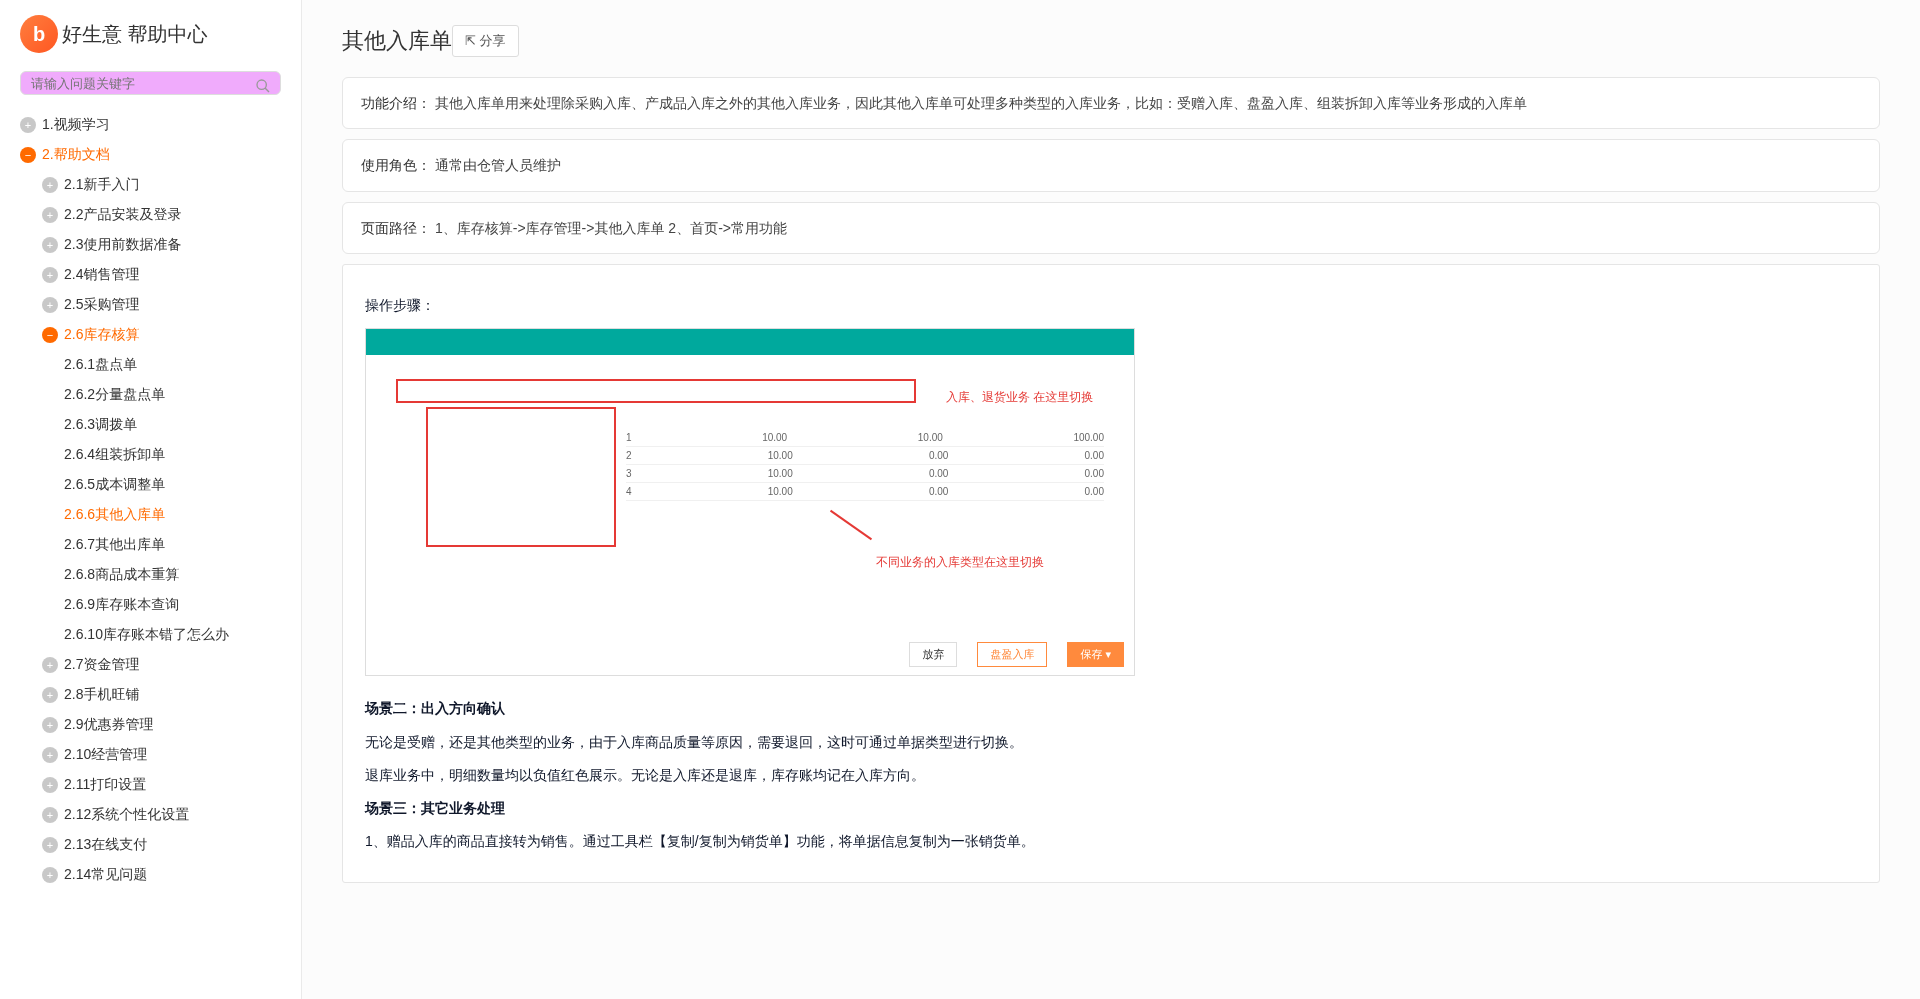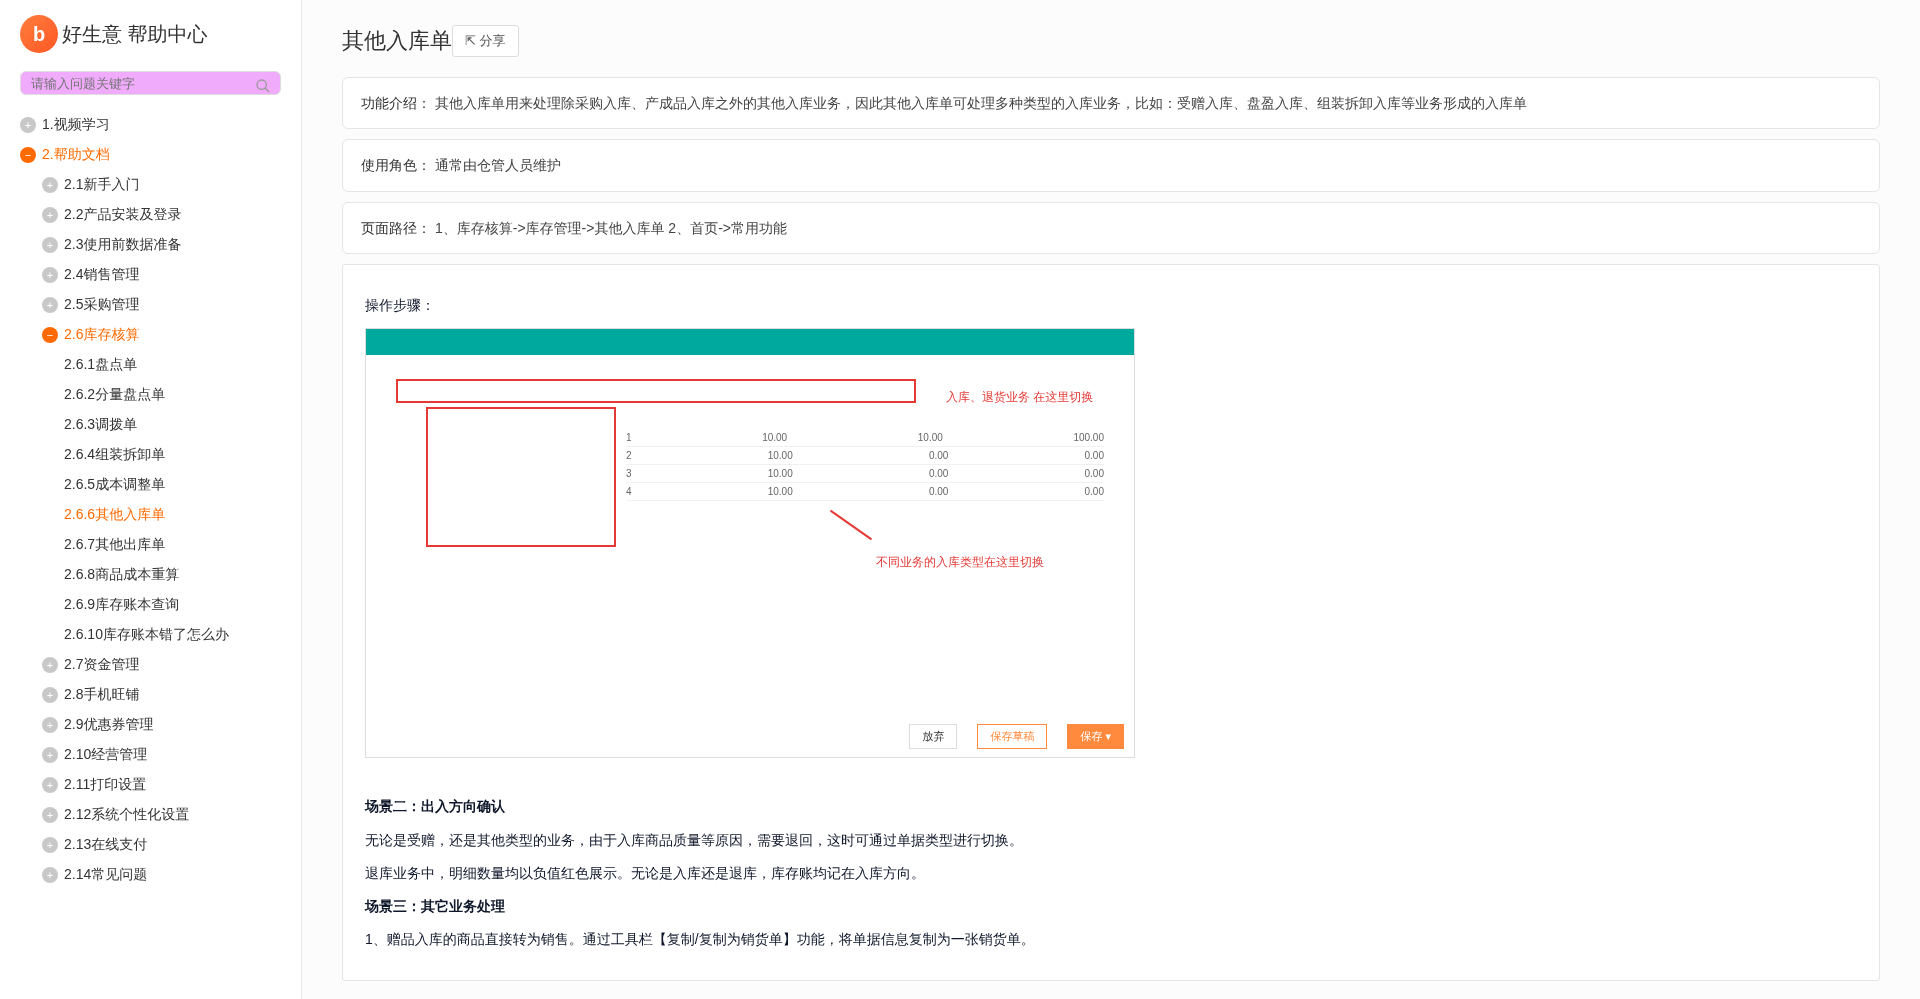--- a/index.html
+++ b/index.html
@@ -24,21 +24,21 @@
 .leaf.active{color:#ff6a00;}
 .main{flex:1;background:#fcfcfc;padding:25px 40px 40px 40px;}
 .page-head{display:flex;align-items:center;margin-bottom:20px;}
 .page-title{font-size:22px;font-weight:500;color:#333;}
 .share-btn{border:1px solid #ddd;background:#fff;padding:6px 12px;border-radius:3px;cursor:pointer;font-size:13px;color:#555;}
 .info-box{border:1px solid #e5e5e5;background:#fff;border-radius:6px;padding:14px 18px;margin-bottom:10px;font-size:14px;color:#444;line-height:1.6;}
 .info-box .lbl{color:#333;margin-right:4px;}
 .content-block{background:#fff;border:1px solid #e5e5e5;border-radius:3px;padding:20px 22px;margin-top:10px;}
 .content-block p{margin:8px 0;line-height:1.8;color:#0f172a;}
 .content-block .bold{font-weight:600;}
-.screenshot-placeholder{width:770px;height:430px;margin:10px 0 36px 0;background:linear-gradient(180deg,#009688 0%,#009688 6%,#fff 6%,#fff 100%);border:1px solid #ddd;position:relative;}
+.screenshot-placeholder{width:770px;height:348px;margin:10px 0 20px 0;background:linear-gradient(180deg,#009688 0%,#009688 6%,#fff 6%,#fff 100%);border:1px solid #ddd;position:relative;}
 .sp-top{position:absolute;top:0;left:0;right:0;height:26px;background:#00a99d;}
 .sp-red{position:absolute;border:2px solid #e53935;top:50px;left:30px;width:520px;height:24px;}
 .sp-red2{position:absolute;border:2px solid #e53935;top:78px;left:60px;width:190px;height:140px;}
 .sp-note1{position:absolute;top:60px;left:580px;color:#e53935;font-size:12px;}
 .sp-note2{position:absolute;top:225px;left:510px;color:#e53935;font-size:12px;}
 .sp-arrow{position:absolute;top:195px;left:460px;width:50px;height:2px;background:#e53935;transform:rotate(35deg);}
 .sp-table{position:absolute;top:100px;left:260px;right:30px;font-size:10px;color:#666;}
 .sp-table div{display:flex;justify-content:space-between;padding:3px 0;border-bottom:1px solid #f0f0f0;}
 .sp-save{position:absolute;bottom:8px;right:10px;display:flex;gap:20px;}
 .sp-save span{display:inline-block;padding:4px 12px;font-size:11px;border:1px solid #ddd;}
@@ -246,21 +246,21 @@
             </div>
           <div>
               <span>4</span>
               <span>10.00</span>
               <span>0.00</span>
               <span>0.00</span>
             </div>
         </div>
         <div class="sp-save">
           <span>放弃</span>
-          <span class="sec">保存草稿</span>
+          <span class="sec">盘盈入库</span>
           <span class="pri">保存 ▾</span>
         </div>
       </div>
 
       <p class="bold">场景二：出入方向确认</p>
       <p>无论是受赠，还是其他类型的业务，由于入库商品质量等原因，需要退回，这时可通过单据类型进行切换。</p>
       <p>退库业务中，明细数量均以负值红色展示。无论是入库还是退库，库存账均记在入库方向。</p>
       <p class="bold">场景三：其它业务处理</p>
       <p>1、赠品入库的商品直接转为销售。通过工具栏【复制/复制为销货单】功能，将单据信息复制为一张销货单。</p>
     </div>

